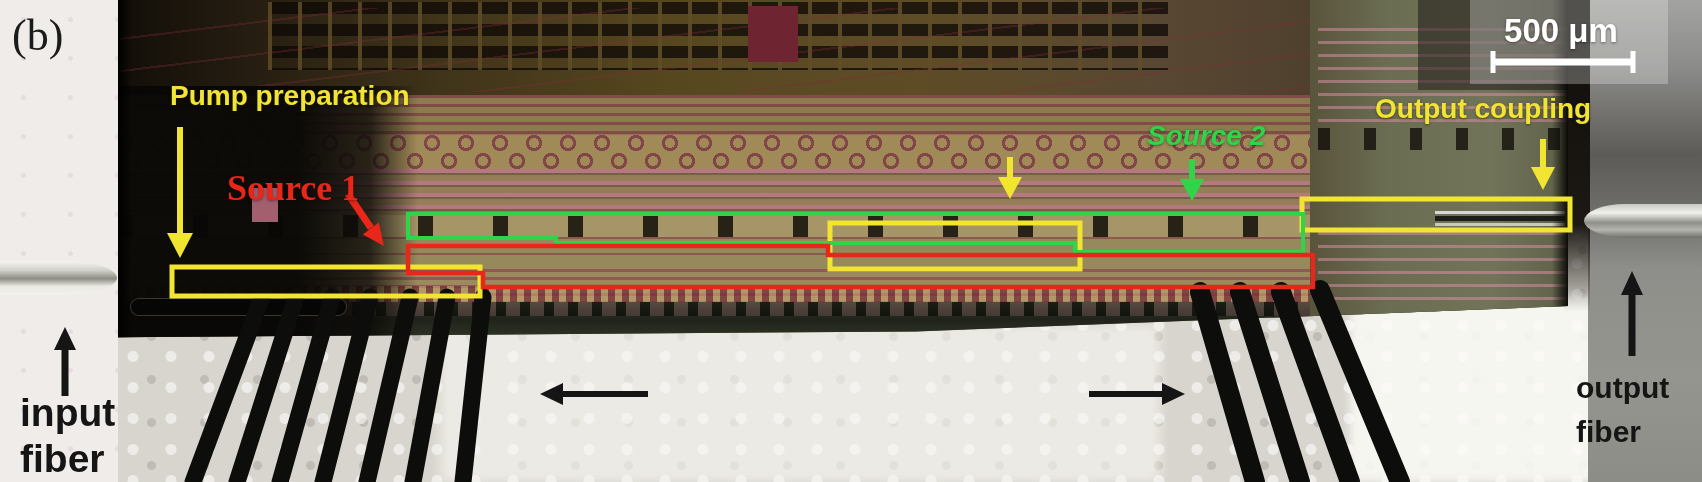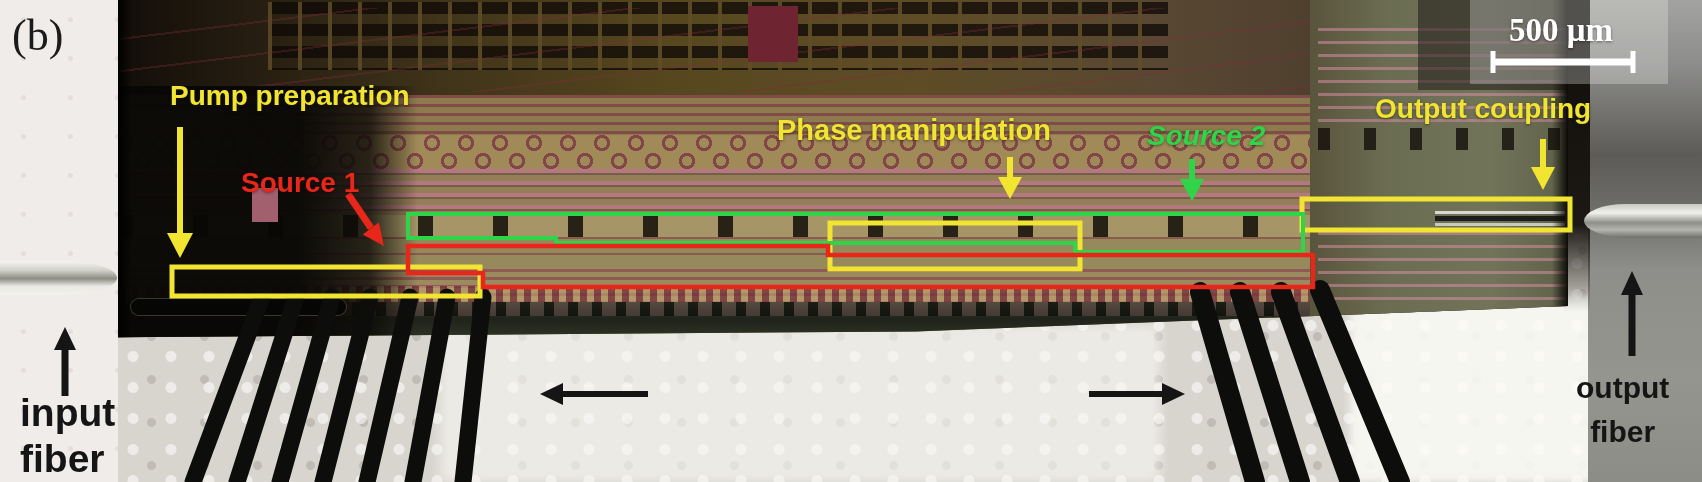--- a/index.html
+++ b/index.html
@@ -89,28 +89,28 @@
   
   .lbl{position:absolute;z-index:8;font-weight:bold;white-space:pre-line;}
   .lbl-panel{left:12px;top:10px;font-family:"Liberation Serif",serif;font-weight:400;
     font-size:44px;color:#1b1b1b;z-index:8;position:absolute;}
   .lbl-yellow{color:var(--annotation-yellow,#f1e532);text-shadow:0 1px 3px rgba(30,25,0,.55);}
   .lbl-red{color:var(--annotation-red,#e8261a);text-shadow:0 1px 3px rgba(40,0,0,.5);}
   .lbl-green{color:var(--annotation-green,#2fd449);text-shadow:0 1px 3px rgba(0,30,0,.5);font-style:italic;}
   .lbl-black{color:var(--annotation-black,#151515);}
   .lbl-white{color:var(--scale-white,#fff);text-shadow:0 1px 3px rgba(0,0,0,.45);}
   .lbl-pump{left:170px;top:80px;font-size:28px;}
-  .lbl-source1{left:241px;top:167px;font-size:28px;}
+  .lbl-source1{left:227px;top:167px;font-size:36px;font-family:Liberation Serif, serif;}
   .lbl-phase{left:777px;top:114px;font-size:29px;}
   .lbl-source2{left:1147px;top:120px;font-size:28px;}
   .lbl-output{left:1375px;top:93px;font-size:28px;}
-  .lbl-scale{left:1488px;top:12px;width:146px;text-align:center;font-size:33px;font-family:Liberation Serif, serif;}
+  .lbl-scale{left:1488px;top:12px;width:146px;text-align:center;font-size:33px;}
   .lbl-elec{left:678px;top:375px;font-size:30px;letter-spacing:.5px;text-shadow:0 0 6px rgba(255,255,255,.8);}
   .lbl-infiber{left:20px;top:390px;font-size:39px;line-height:46px;}
-  .lbl-outfiber{left:1576px;top:366px;font-size:30px;line-height:44px;text-align:center;}
+  .lbl-outfiber{left:1576px;top:366px;font-size:30px;line-height:44px;}
 </style>
 </head>
 <body style="--annotation-yellow: #f1e532; --annotation-red: #e8261a; --annotation-green: #2fd449; --annotation-black: #151515; --scale-white: #ffffff;">
 
 <div class="canvas">
 
   <div class="abs foam"></div>
   <div class="abs foam-bright-mid"></div>
   <div class="abs foam-bright-right"></div>
   <div class="abs left-strip"></div>
@@ -220,21 +220,20 @@
     <g style="stroke:var(--scale-white,#ffffff)">
       <line x1="1493" y1="62" x2="1633" y2="62" stroke-width="7"></line>
       <line x1="1493" y1="51" x2="1493" y2="73" stroke-width="5"></line>
       <line x1="1633" y1="51" x2="1633" y2="73" stroke-width="5"></line>
     </g>
   </svg>
 
   <div class="lbl-panel">(b)</div>
   <div class="lbl lbl-yellow lbl-pump">Pump preparation</div>
   <div class="lbl lbl-red lbl-source1">Source 1</div>
-  <div class="lbl lbl-yellow lbl-phase">Phase manipulation</div>
   <div class="lbl lbl-green lbl-source2">Source 2</div>
   <div class="lbl lbl-yellow lbl-output">Output coupling</div>
   <div class="lbl lbl-white lbl-scale">500 μm</div>
   <div class="lbl lbl-black lbl-infiber">input
 fiber</div>
   <div class="lbl lbl-black lbl-outfiber">output
 fiber</div>
 </div>
 
 </body></html>

